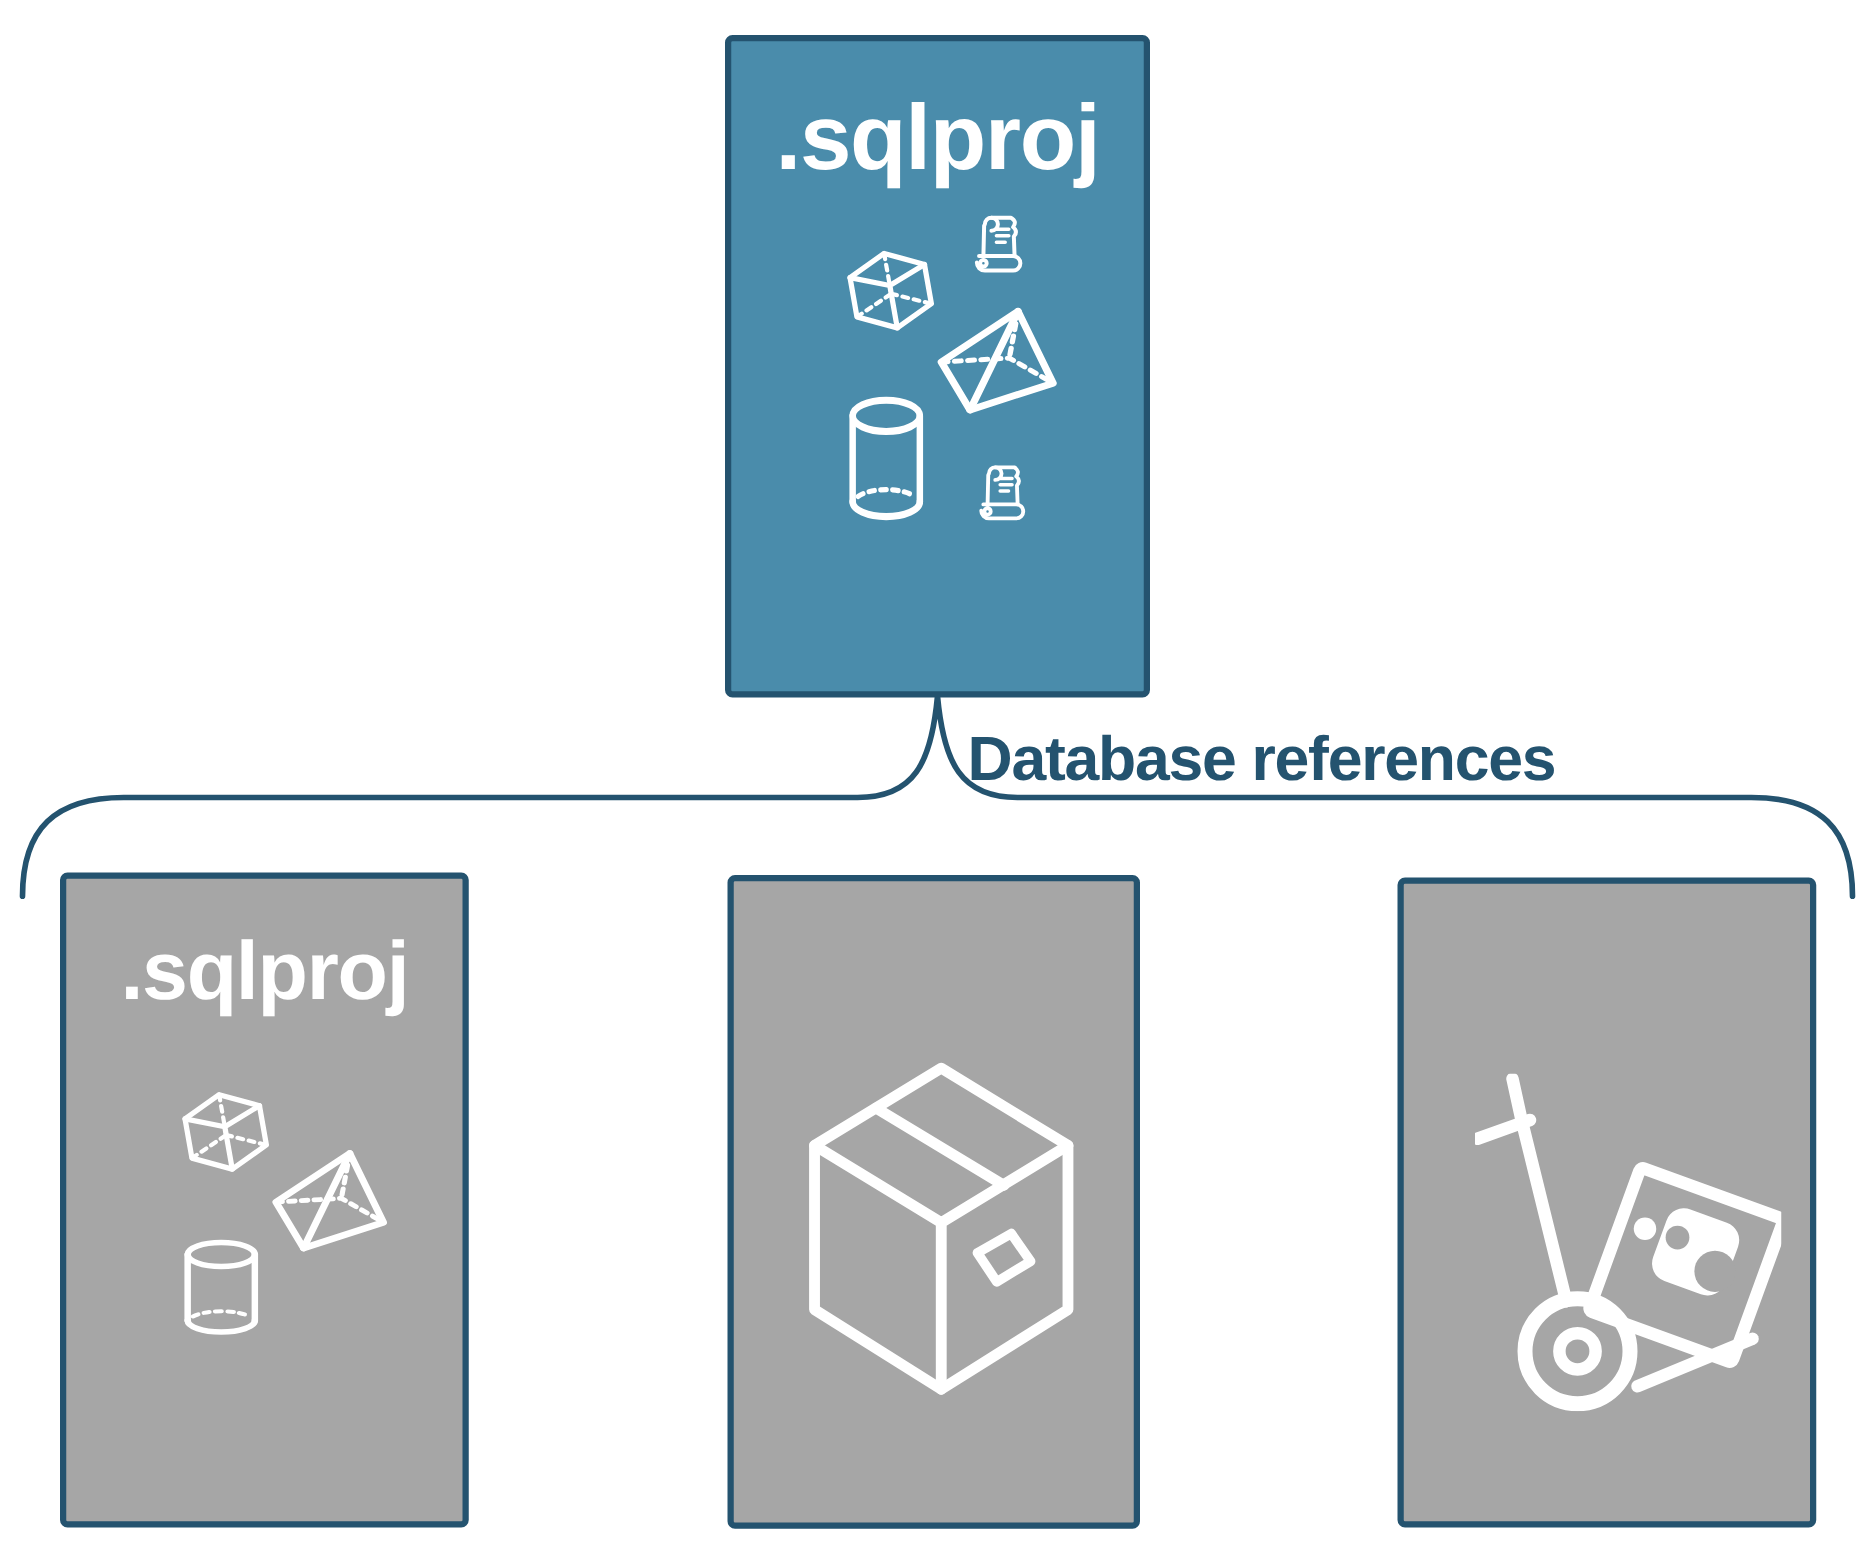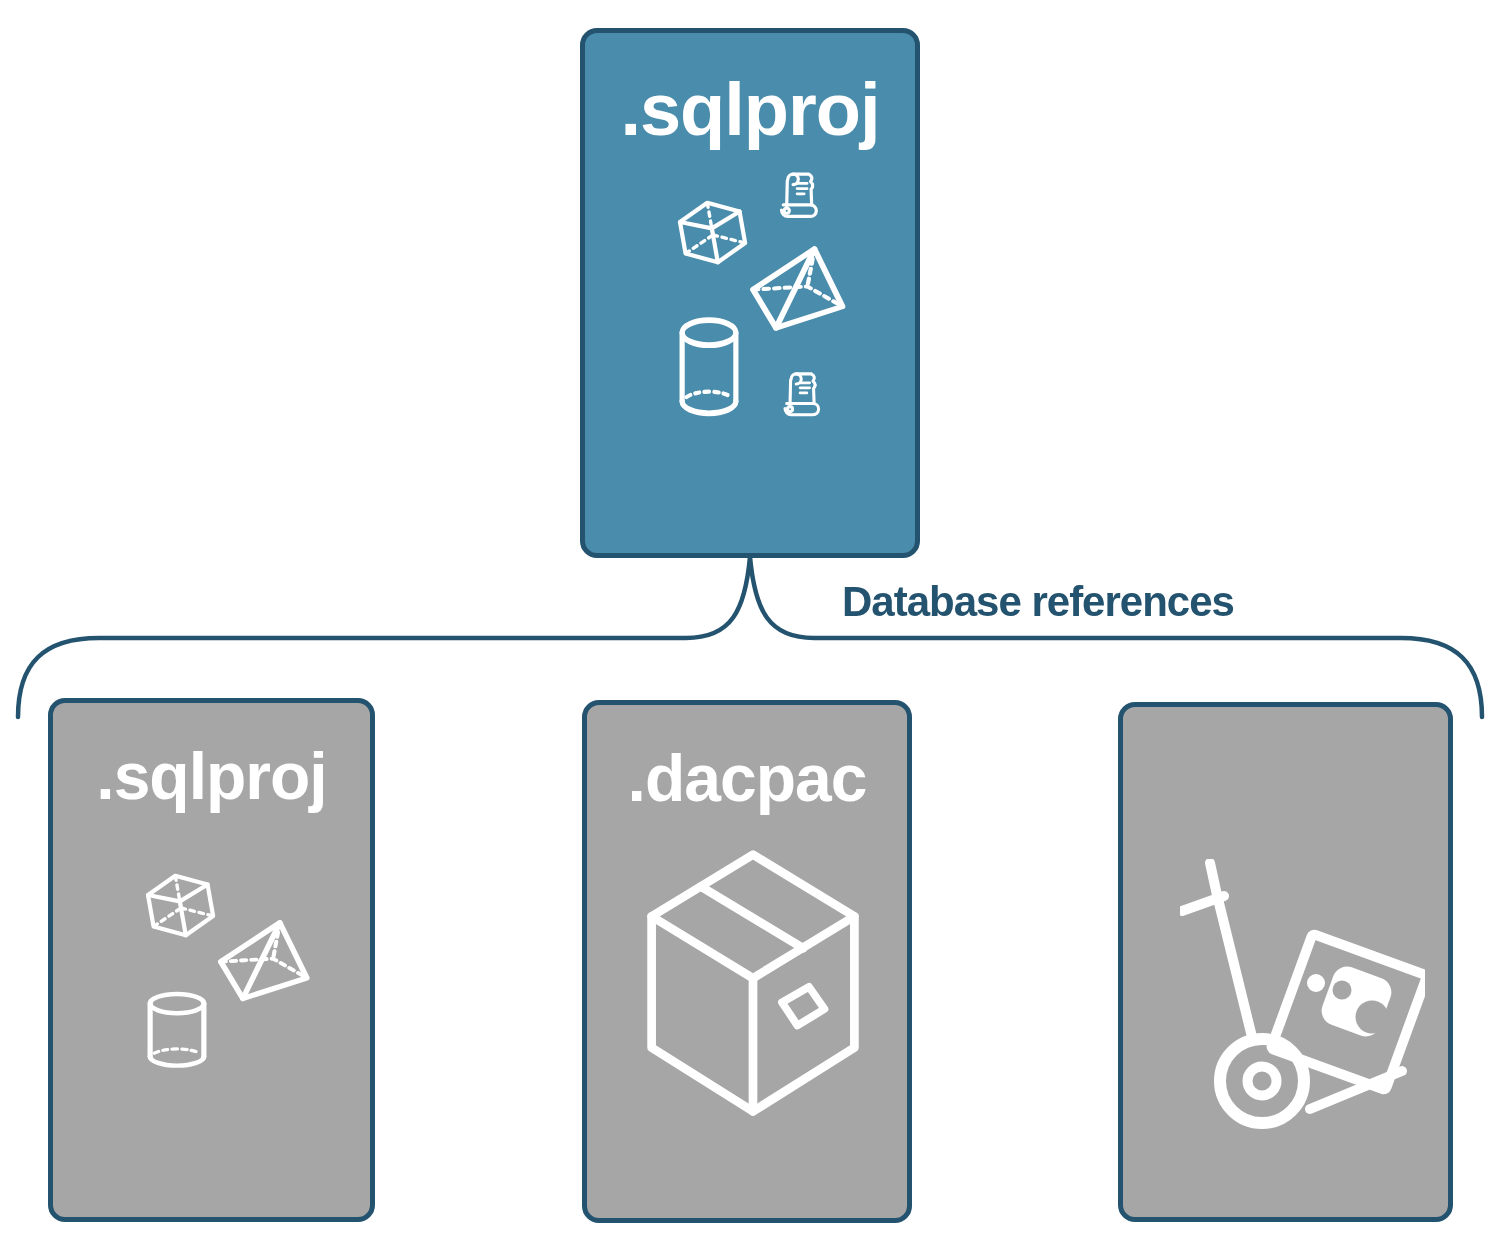--- a/index.html
+++ b/index.html
@@ -1,36 +1,36 @@
 <!DOCTYPE html>
 <html><head>
 <meta charset="utf-8">
 <style>
   html,body{margin:0;padding:0;}
   body{
     width:1500px;height:1250px;position:relative;background:#ffffff;
     font-family:"Liberation Sans", sans-serif;overflow:hidden;
   }
   .node{
-    position:absolute;border:5px solid #24536f;border-radius:17px;box-sizing:border-box;
+    position:absolute;border:5px solid #24536f;border-radius:6px;box-sizing:border-box;
   }
   .node.root{left:580px;top:28px;width:340px;height:530px;background:#4a8cab;}
   .node.child{background:#a6a6a6;}
   .node.child.c0{left:48px;top:698px;width:327px;height:524px;}
   .node.child.c1{left:582px;top:700px;width:330px;height:523px;}
   .node.child.c2{left:1118px;top:702px;width:335px;height:520px;}
   .node-label{
     text-align:center;font-weight:bold;color:#ffffff;letter-spacing:-1px;line-height:1;
   }
   .node.root .node-label{margin-top:40px;font-size:74px;}
   .node.child .node-label{margin-top:40px;font-size:66px;}
   .icon{position:absolute;}
   .brace-svg{position:absolute;left:0;top:0;pointer-events:none;}
   .connector-label{
-    position:absolute;left:842px;top:578px;font-size:42px;font-weight:bold;
+    position:absolute;left:774px;top:578px;font-size:50px;font-weight:bold;
     color:#24536f;letter-spacing:-1px;white-space:nowrap;
   }
 </style>
 </head>
 <body>
 
 <div class="node root">
   <div class="node-label">.sqlproj</div>
 
   <svg class="icon" style="left:182px;top:133px" width="58" height="58" viewBox="0 0 100 100">
@@ -110,21 +110,20 @@
     <g fill="none" stroke="#ffffff" stroke-width="5.5" stroke-linecap="round">
       <ellipse cx="35" cy="17" rx="28.5" ry="12"></ellipse>
       <path d="M6.5 17 V83 M63.5 17 V83"></path>
       <path d="M6.5 83 A28.5 11.5 0 0 0 63.5 83"></path>
       <path d="M11 79 A28.5 11.5 0 0 1 59 79" stroke-dasharray="5 5" stroke-width="4"></path>
     </g>
   </svg>
 </div>
 
 <div class="node child c1">
-  <div class="node-label">.dacpac</div>
 
   <svg class="icon" style="left:50px;top:138px" width="232" height="280" viewBox="0 0 240 290">
     <g fill="none" stroke="#ffffff" stroke-width="9" stroke-linecap="round" stroke-linejoin="round">
       <path d="M120 12 L225 76 L225 212 L120 278 L15 212 L15 76 Z"></path>
       <path d="M15 76 L120 140 L225 76 M120 140 L120 278"></path>
       <path d="M66 45 L172 109"></path>
       <path d="M150 165 L178 149 L194 172 L166 189 Z" stroke-width="8"></path>
     </g>
   </svg>
 </div>

